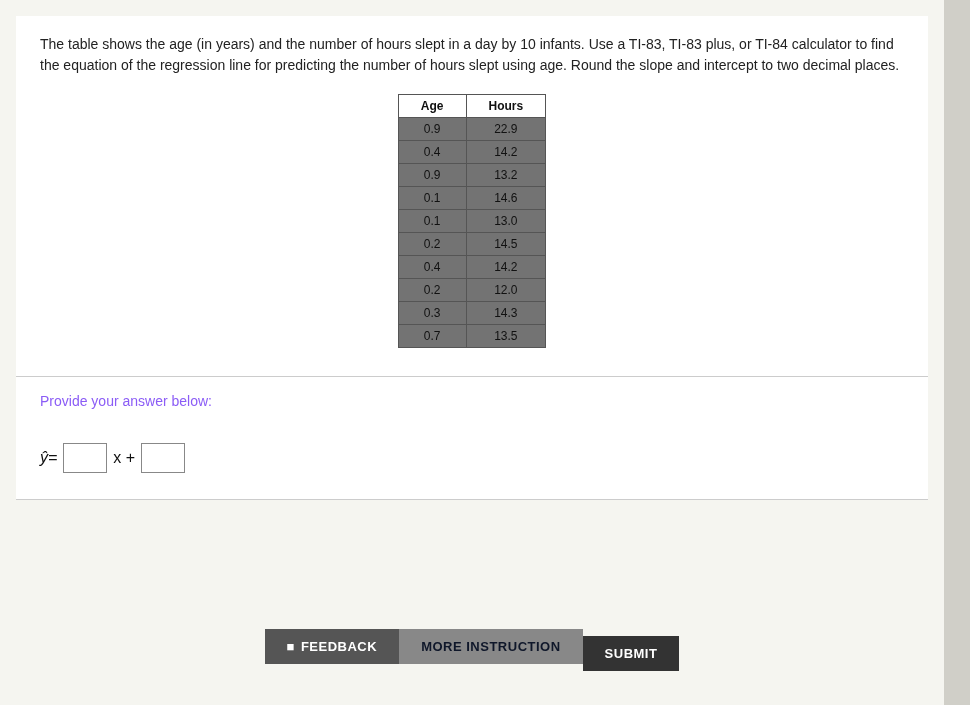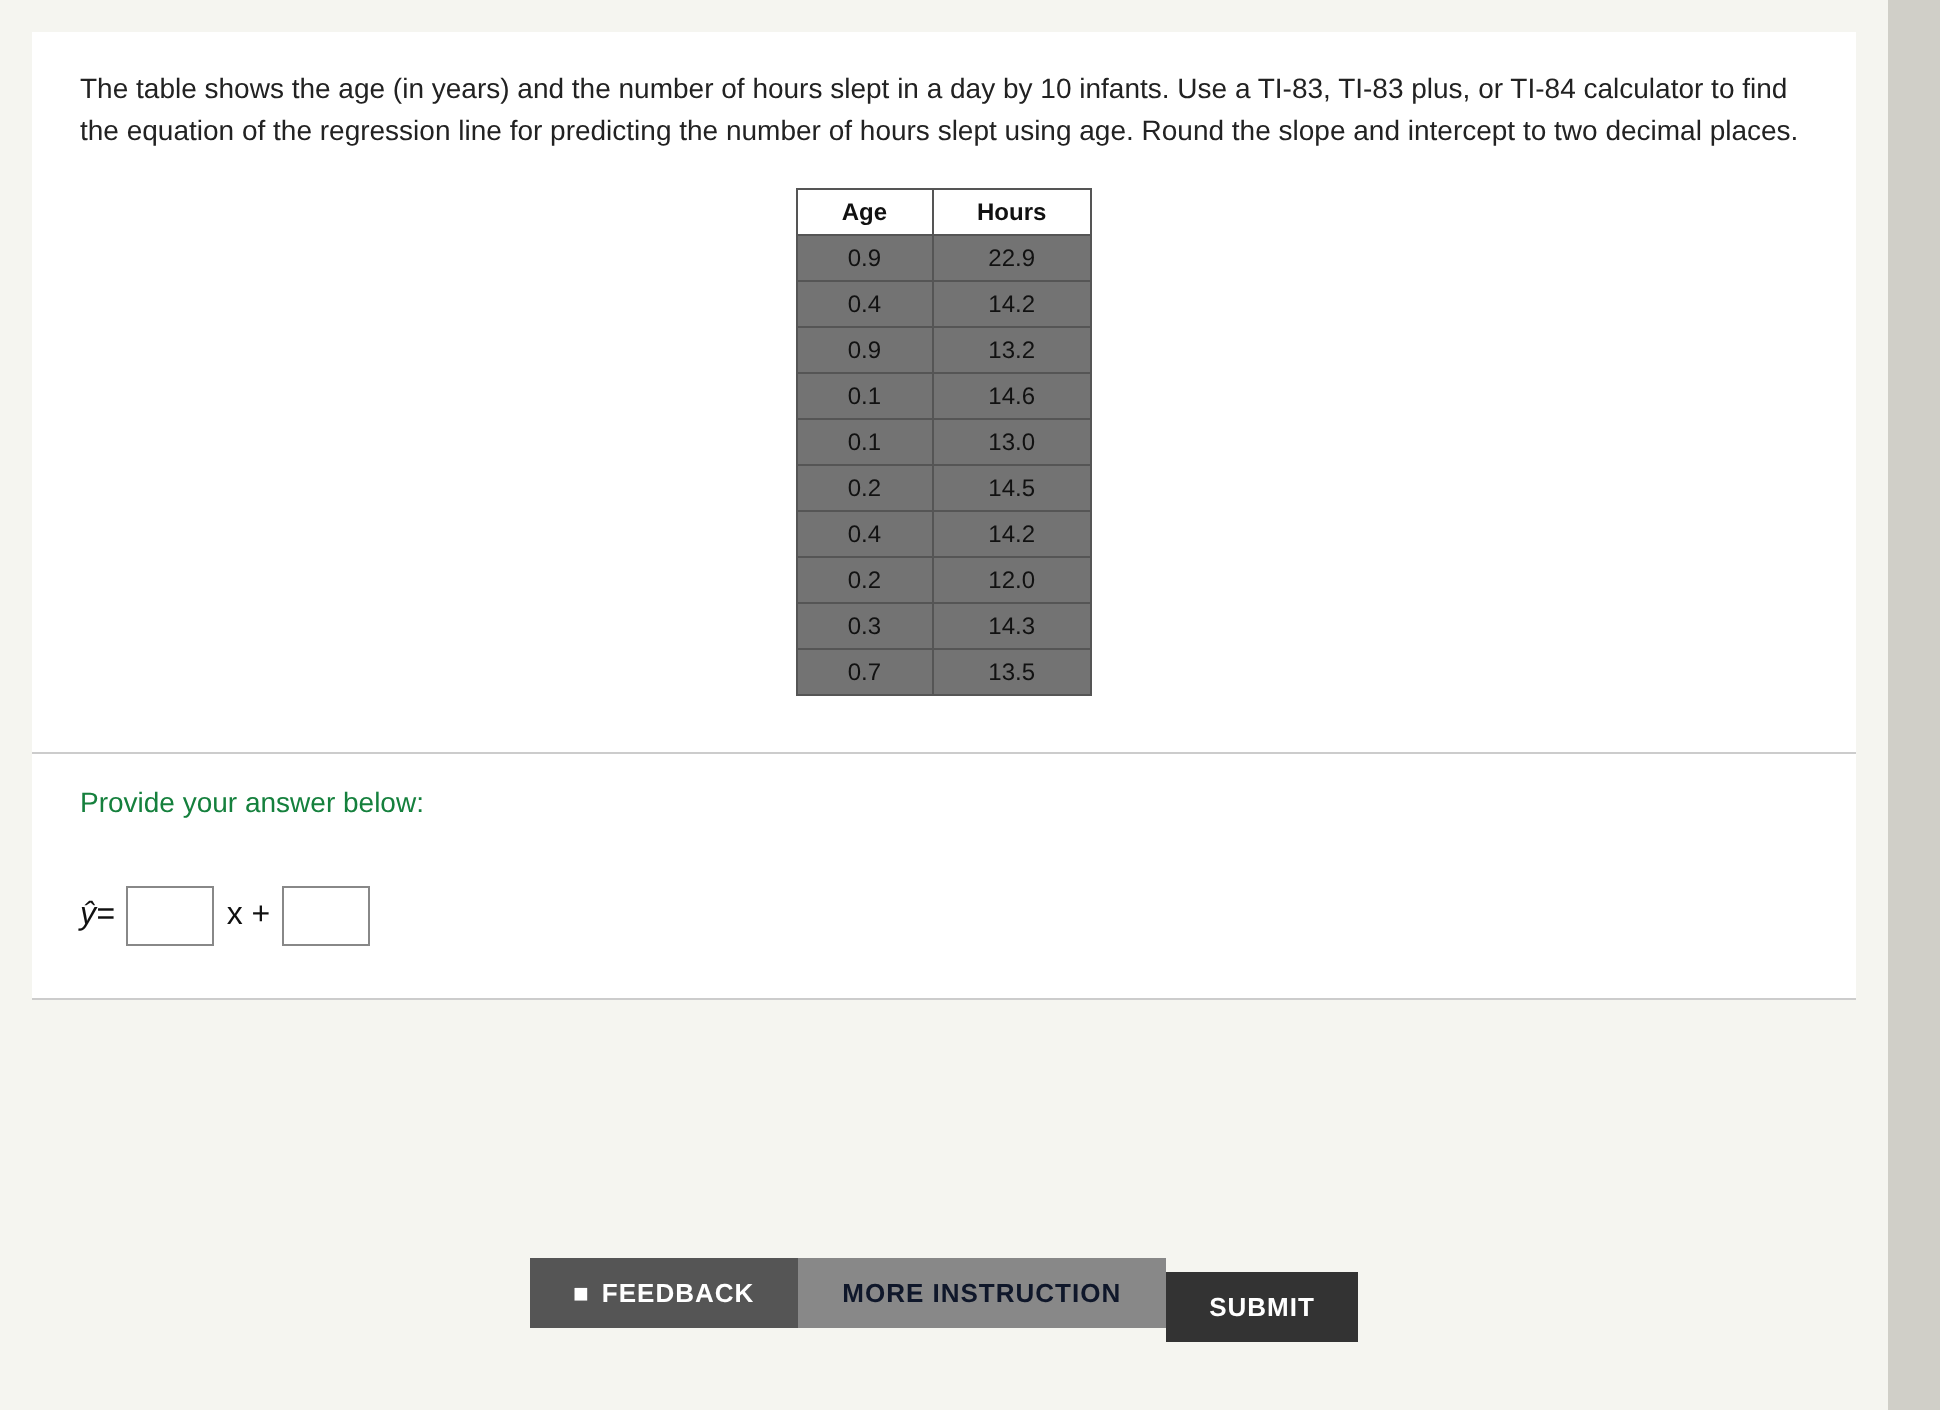--- a/index.html
+++ b/index.html
@@ -67,21 +67,21 @@
     }
 
     .answer-section {
       background: #fff;
       padding: 16px 24px 16px 24px;
       border-bottom: 1px solid #ccc;
     }
 
     .provide-answer-label {
       font-size: 14px;
-      color: #15803d;
+      color: #8b5cf6;
       margin-bottom: 24px;
     }
 
     .equation-row {
       display: flex;
       align-items: center;
       gap: 4px;
       font-size: 16px;
       margin-top: 8px;
       padding: 10px 0 10px 0;

